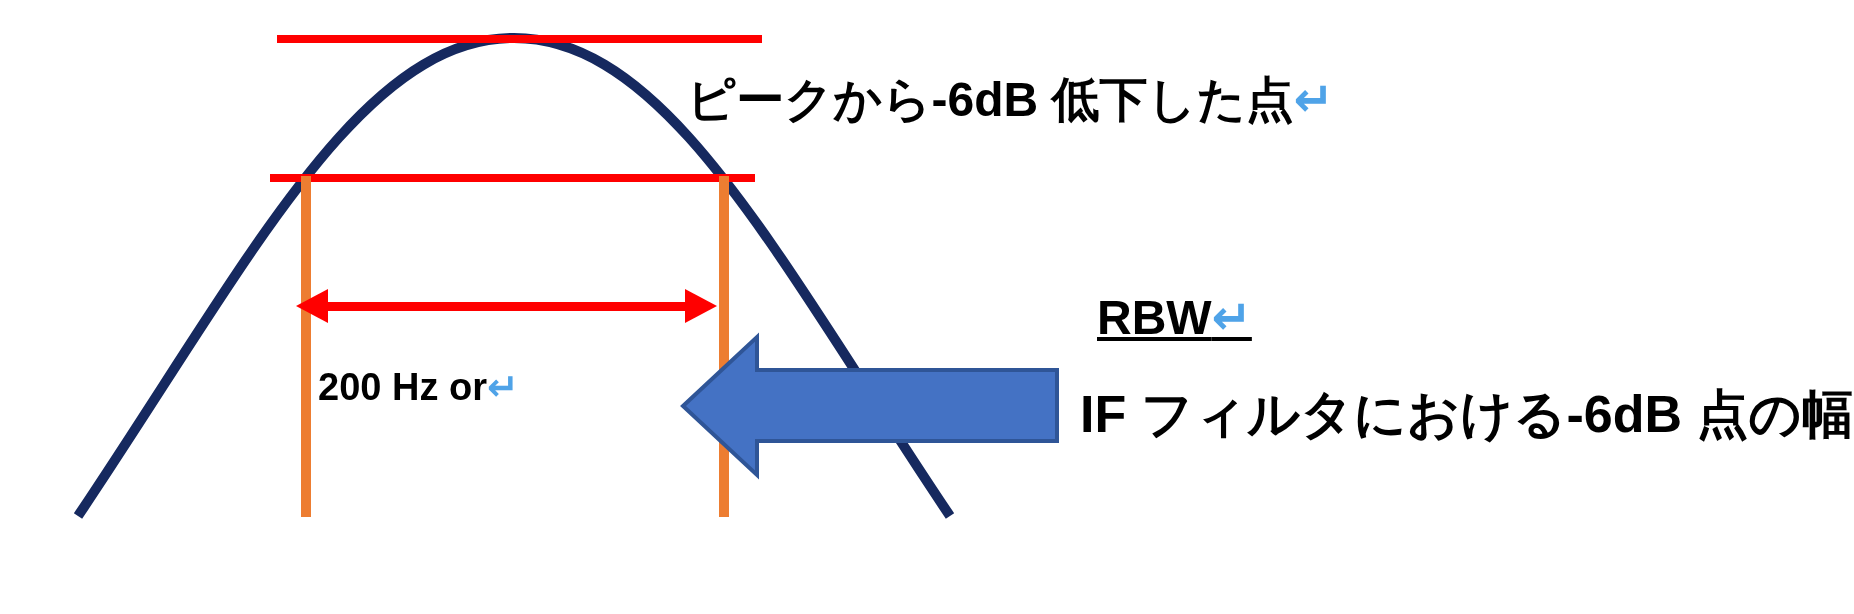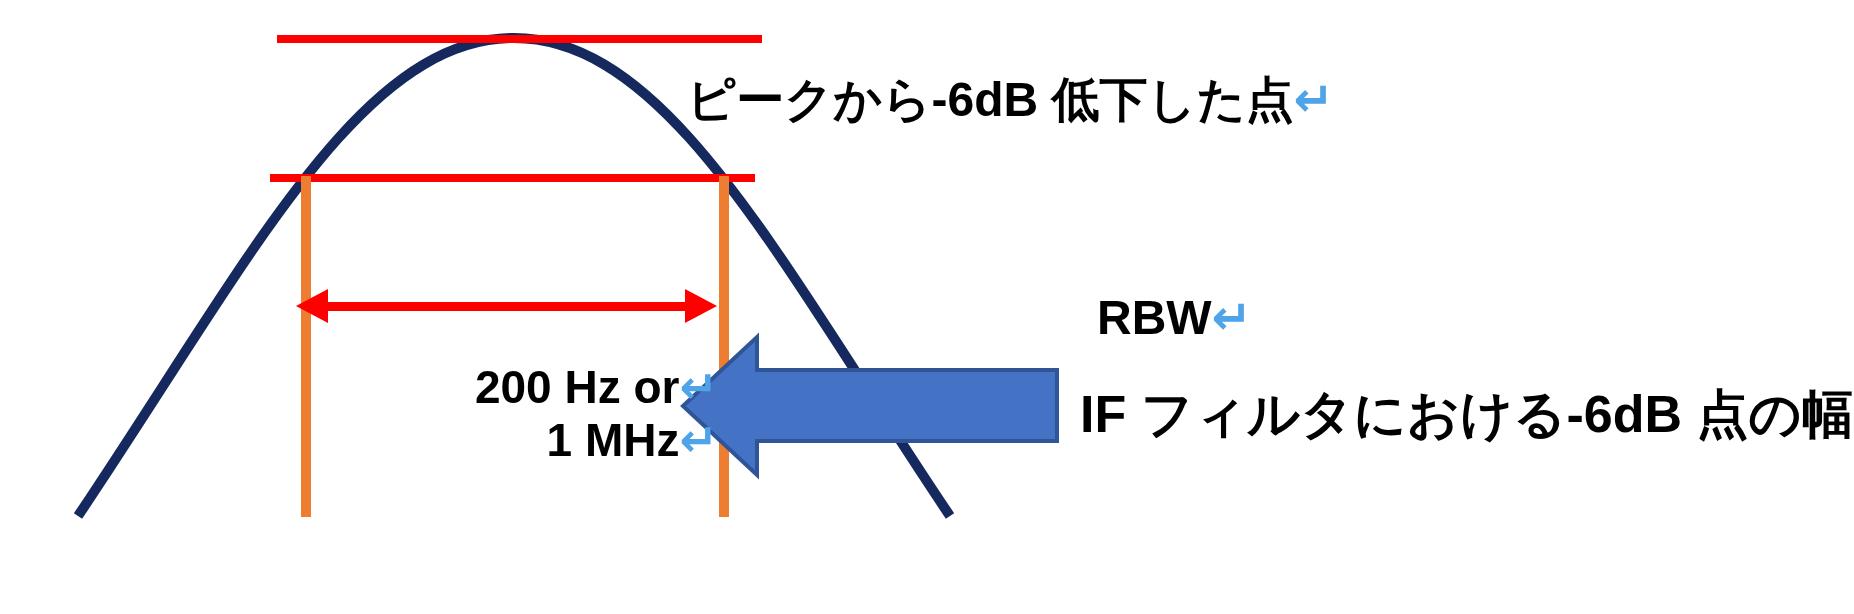--- a/index.html
+++ b/index.html
@@ -37,29 +37,29 @@
     stroke-linejoin: miter;
   }
   .label {
     position: absolute;
     white-space: nowrap;
     font-weight: 600;
     line-height: 1;
     letter-spacing: 0;
   }
   .peak-label   { left: 687px;  top: 76px;  font-size: 48px; }
-  .rbw-label    { left: 1097px; top: 294px; font-size: 48px; }
+  .rbw-label    { left: 1097px; top: 294px; font-size: 48px; text-decoration: underline; }
   .if-label     { left: 1080px; top: 388px; font-size: 52px; }
   .bw-list {
     position: absolute;
     left: 318px;
     top: 361px;
     width: 400px;
-    text-align: right;
-    font-size: 46px;
+    text-align: left;
+    font-size: 38px;
     font-weight: 600;
     line-height: 53px;
     white-space: nowrap;
   }
   .return-mark {
     color: var(--return_mark, #4FA3E8);
     font-weight: 600;
   }
 </style>
 </head>
@@ -86,21 +86,20 @@
 
     <polygon class="block-arrow" points="683,406 757,337 757,370 1057,370 1057,441 757,441 757,475"></polygon>
   </svg>
 
   <div class="label peak-label">
     <span>ピークから-6dB 低下した点</span><span class="return-mark">↵</span>
   </div>
 
   <div class="bw-list">
     <div><span>200 Hz or</span><span class="return-mark">↵</span></div>
-    <div><span>1 MHz</span><span class="return-mark">↵</span></div>
   </div>
 
   <div class="label rbw-label">
     <span>RBW</span><span class="return-mark">↵</span>
   </div>
 
   <div class="label if-label">
     <span>IF フィルタにおける-6dB 点の幅</span><span class="return-mark">↵</span>
   </div>
 

